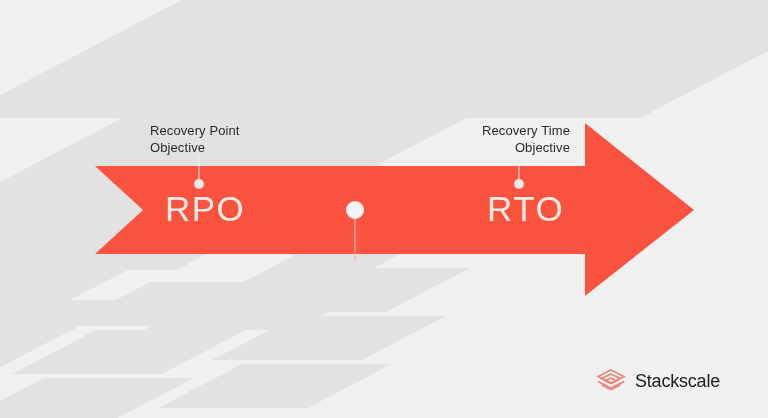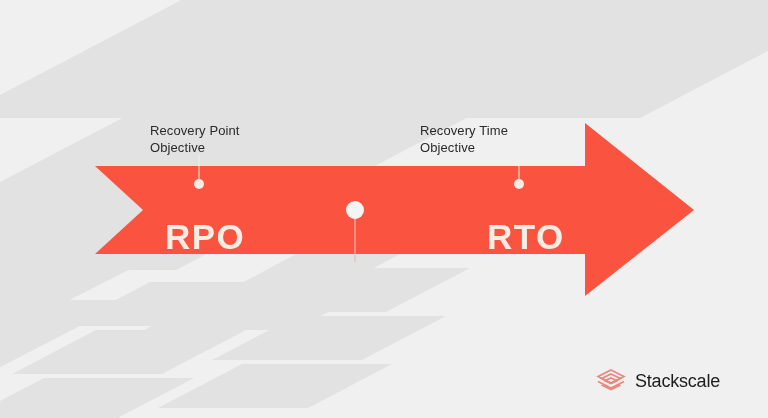--- a/index.html
+++ b/index.html
@@ -44,31 +44,30 @@
   .callout-label {
     position: absolute;
     font-family: "Liberation Sans", sans-serif;
     font-size: 13px;
     line-height: 17px;
     color: #2b2b2b;
     letter-spacing: 0.1px;
     white-space: pre-line;
   }
   .callout-label.left-align { text-align: left; }
-  .callout-label.right-align { text-align: left; }
+  .callout-label.right-align { text-align: right; }
 
   .marker-text {
     position: absolute;
     font-family: "Liberation Sans", sans-serif;
     font-size: 35px;
-    font-weight: 700;
+    font-weight: 400;
     letter-spacing: 1.5px;
     color: #f7ece4;
     white-space: nowrap;
-    margin-top: 28px;
   }
 
   .disaster-label {
     position: absolute;
     font-family: "Liberation Sans", sans-serif;
     font-size: 19px;
     color: #222222;
     letter-spacing: 0.2px;
     white-space: nowrap;
   }

